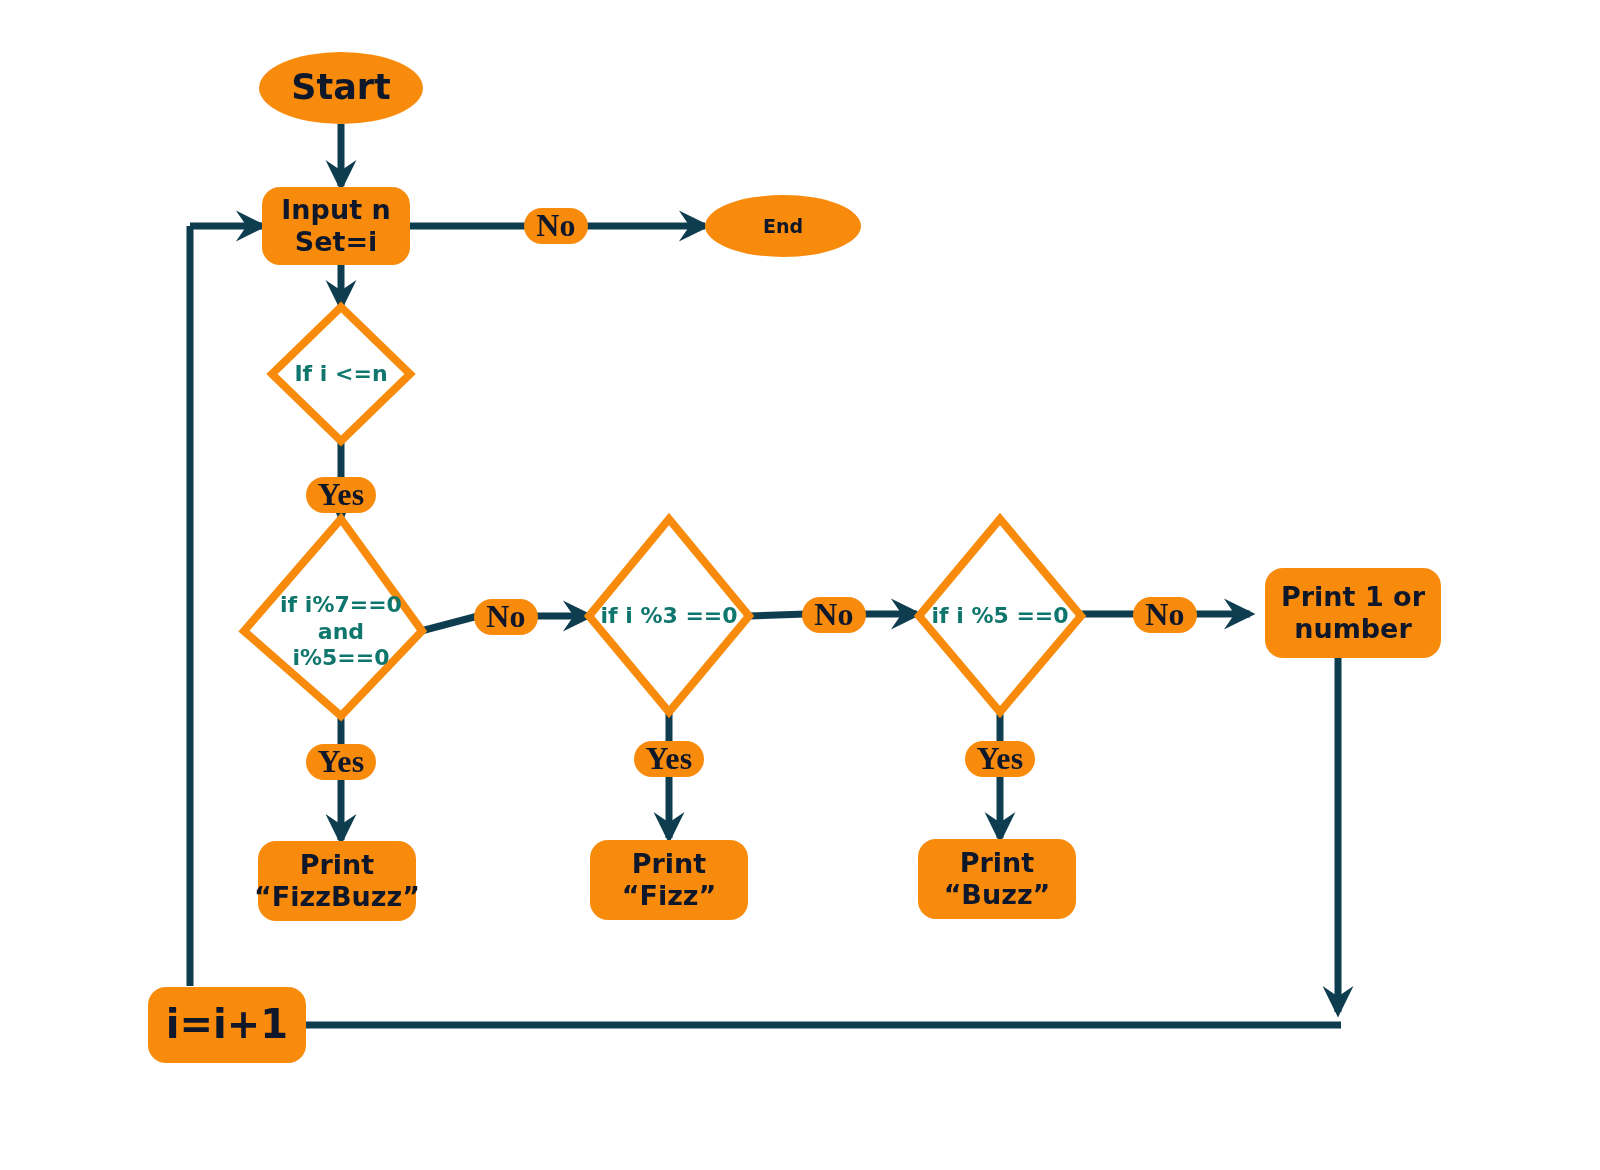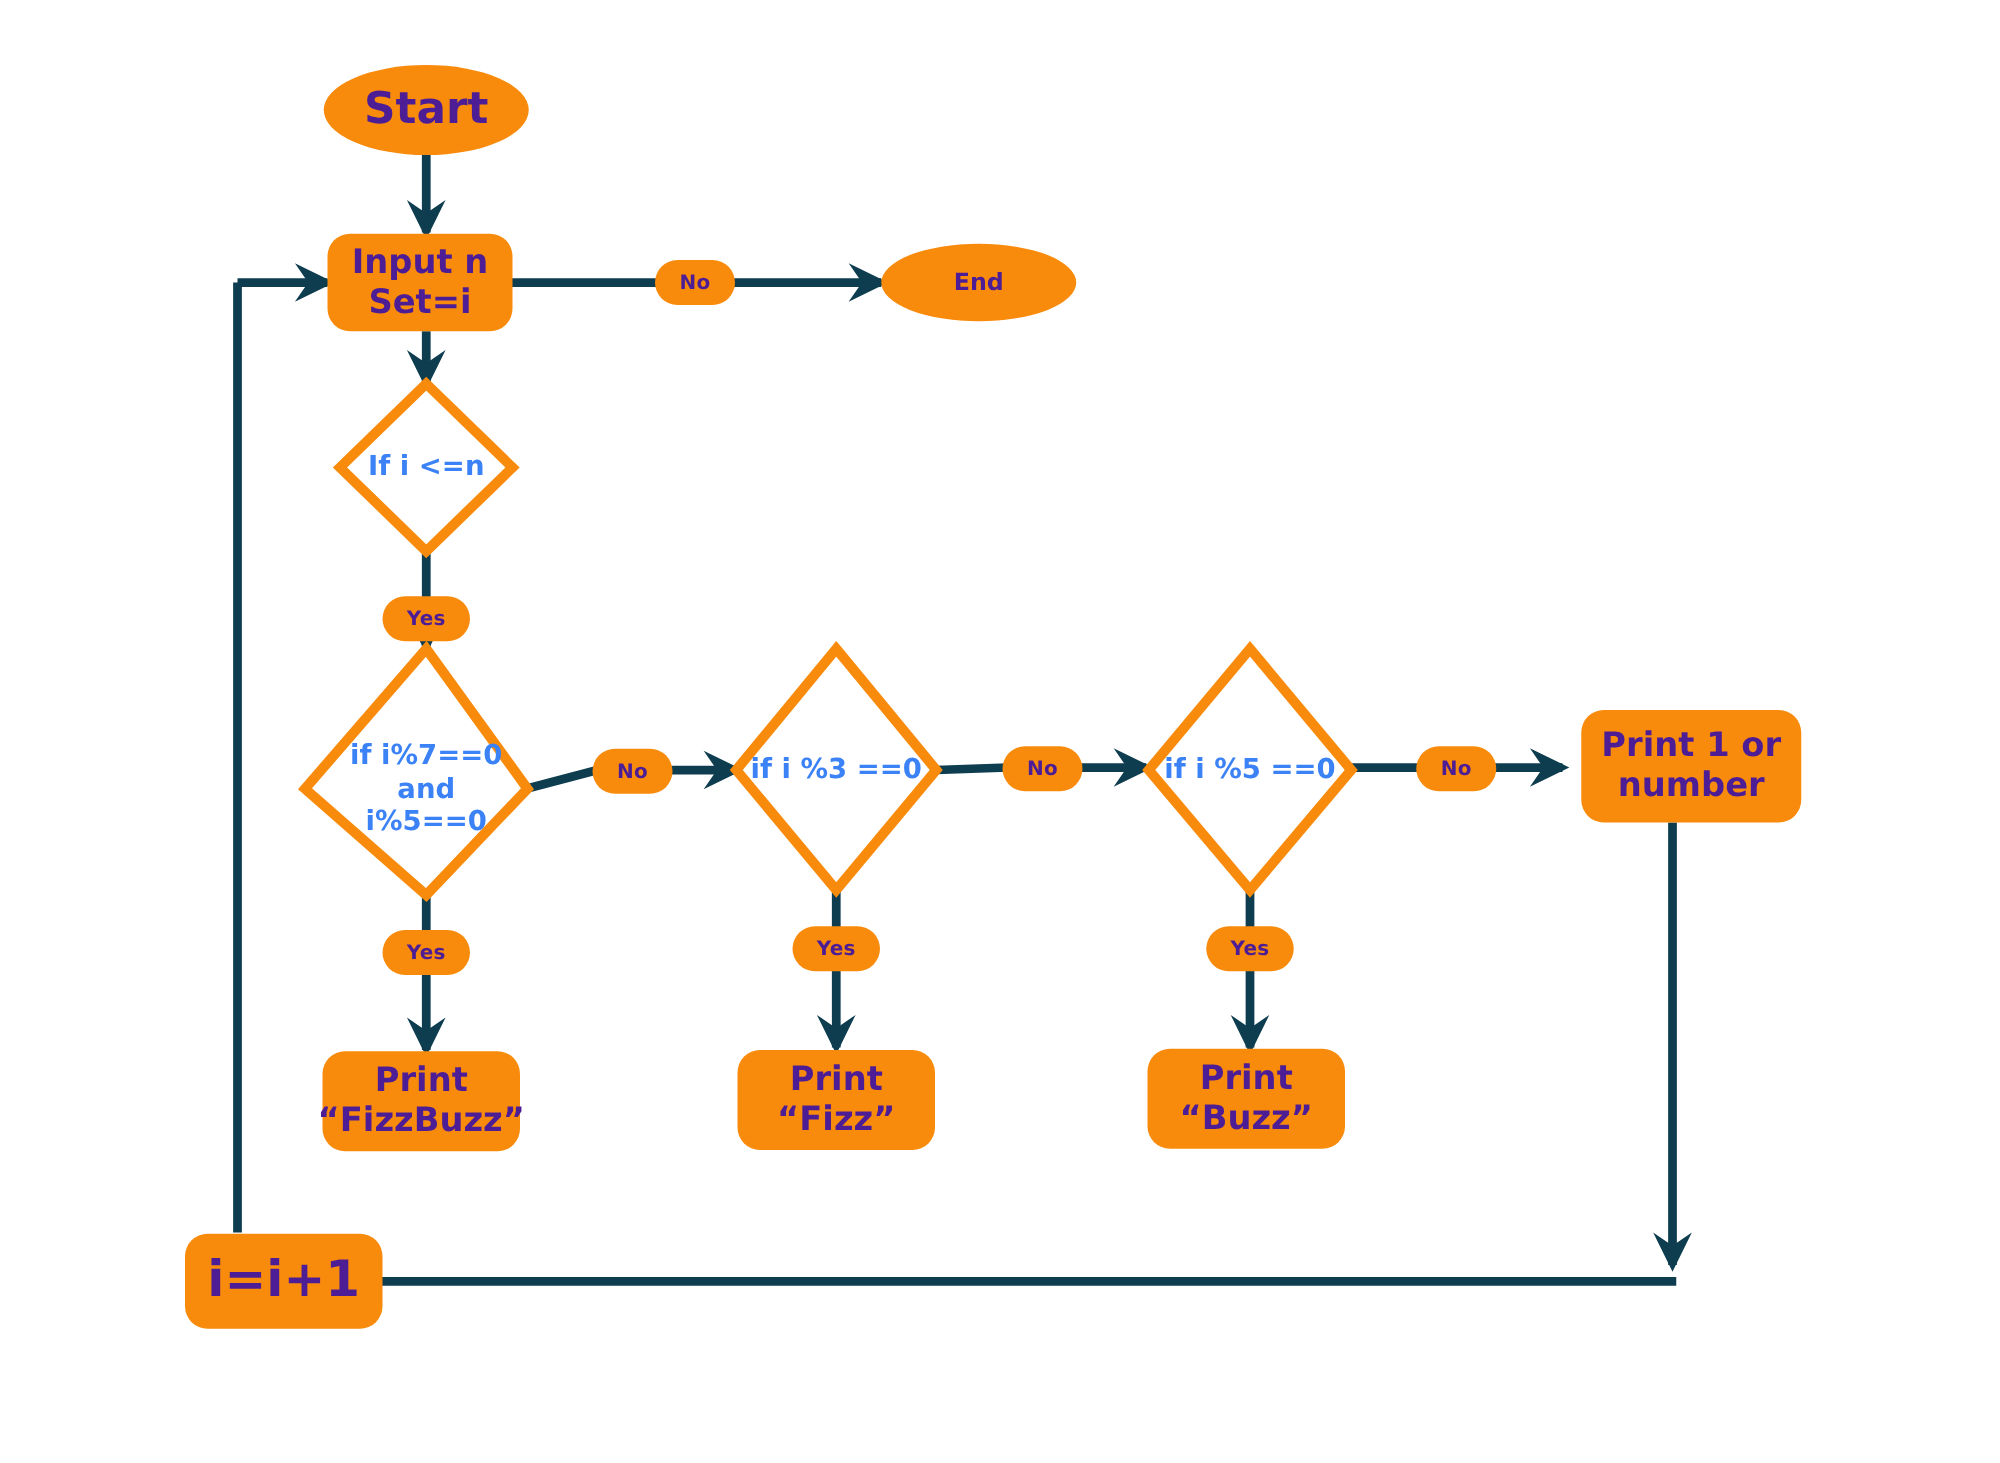--- a/index.html
+++ b/index.html
@@ -25,48 +25,49 @@
     width: 1600px;
     height: 1170px;
   }
   .node {
     position: absolute;
     box-sizing: border-box;
     display: flex;
     align-items: center;
     justify-content: center;
     text-align: center;
-    color: #4c1d95;
+    color: #0f172a;
     font-weight: bold;
     line-height: 1.18;
     white-space: pre-line;
     z-index: 3;
   }
   .term {
     background: #F98B0C;
     border-radius: 50%;
   }
   .proc {
     background: #F98B0C;
     border-radius: 18px;
   }
   .pill {
     background: #F98B0C;
     border-radius: 999px;
-    font-size: 16px;
+    font-size: 32px;
     letter-spacing: 0.2px;
     z-index: 4;
+    font-family: Liberation Serif, serif;
   }
   .diamond-label {
     position: absolute;
     display: flex;
     align-items: center;
     justify-content: center;
     text-align: center;
-    color: #3b82f6;
+    color: #0f766e;
     font-weight: bold;
     line-height: 1.2;
     white-space: pre-line;
     z-index: 3;
     pointer-events: none;
   }
   .f-start { font-size: 35px; }
   .f-end   { font-size: 19px; }
   .f-proc  { font-size: 27px; }
   .f-big   { font-size: 40px; }

